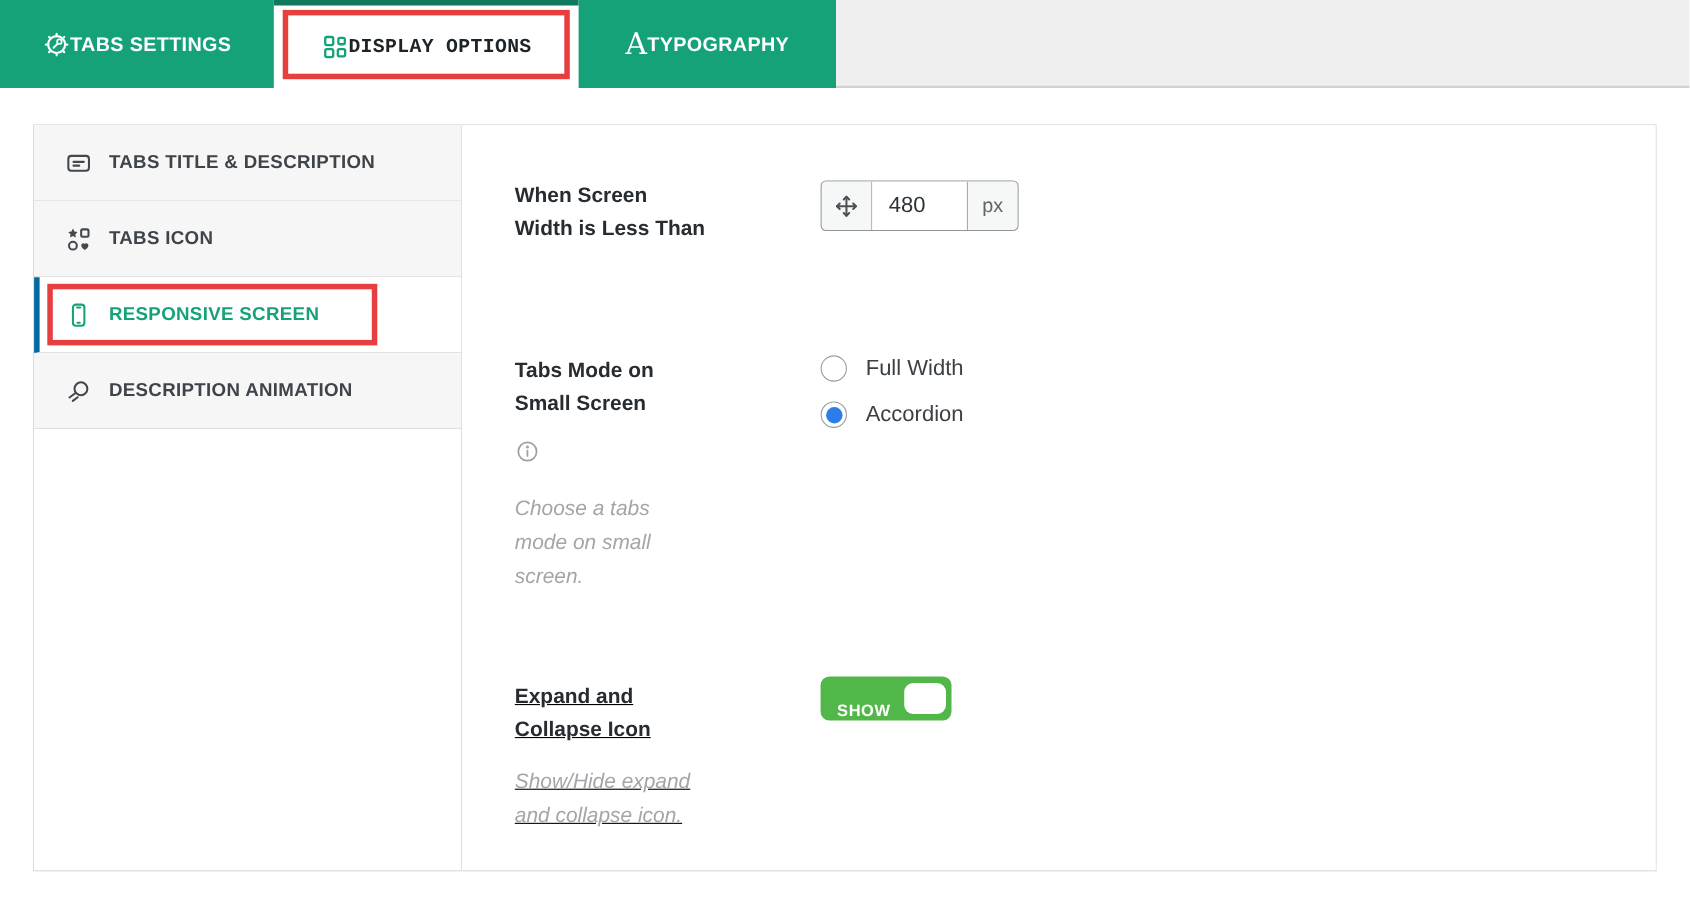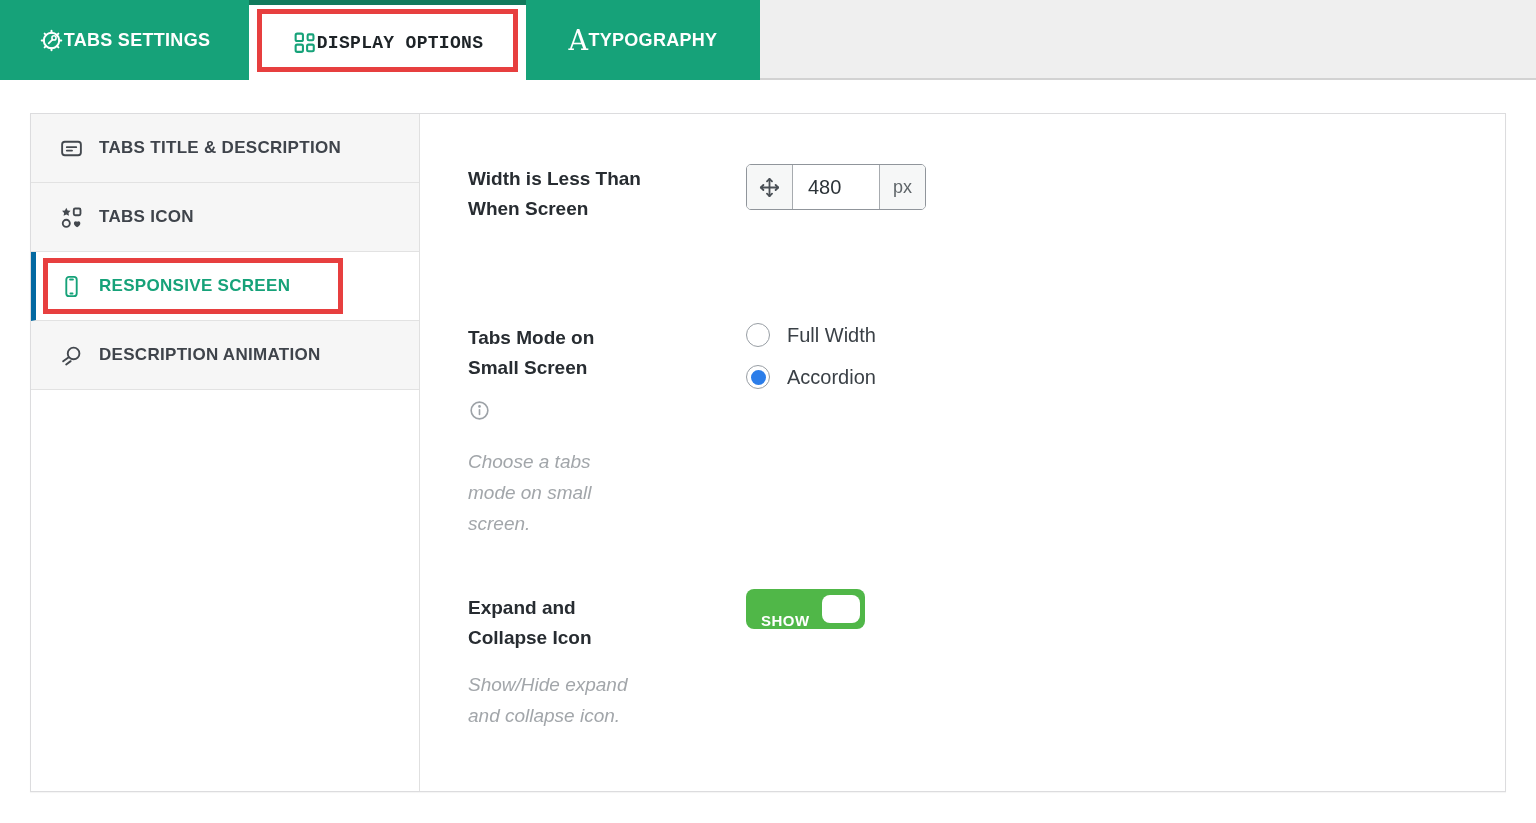--- a/index.html
+++ b/index.html
@@ -26,21 +26,21 @@
   .side-item .s-icon { color:#43484e; display:flex; align-items:center; }
   .side-item.active { background:#ffffff; border-left:5px solid #0369a1; padding-left:23px; color:#16A279; }
   .side-item.active .s-icon { color:#16A279; }
   .annot-side { position:absolute; left:7px; top:6px; width:300px; height:56px; border:5px solid #E73F3F; pointer-events:none; }
 
   
   .main { flex:1; position:relative; background:#fff; }
   .row { position:absolute; left:48px; }
   .row-1 { top:50px; }
   .row-2 { top:209px; }
-  .row-3 { top:479px; }
+  .row-3 { top:505px;text-decoration:underline; }
   .field-label { font-weight:700; font-size:19px; line-height:30px; color:#272c31; }
   .field-label span { display:block; }
   .control { position:absolute; left:278px; top:0; }
   .help { font-style:italic; font-size:19px; line-height:31px; color:#a2a6aa; }
   .row-2 .help { margin-top:20px; width:150px; }
   .row-3 .help { margin-top:16px; width:185px; }
   .info-wrap { margin-top:16px; color:#9da2a7; }
 
   
   .input-group { display:flex; align-items:stretch; height:46px; border:1.5px solid #90959b; border-radius:5px; overflow:hidden; background:#fff; }
@@ -145,22 +145,22 @@
         </svg>
       </span>
       <span>DESCRIPTION ANIMATION</span>
     </div>
   </div>
 
   <div class="main">
 
     <div class="row row-1">
       <div class="field-label">
+        <span>When Screen</span>
         <span>Width is Less Than</span>
-        <span>When Screen</span>
       </div>
       <div class="control">
         <div class="input-group">
           <div class="ig-handle">
             <svg width="23" height="23" viewBox="0 0 24 24" fill="none" stroke="currentColor" stroke-width="1.9" stroke-linecap="round" stroke-linejoin="round">
               <path d="M12 3v18M3 12h18"></path>
               <path d="M9.4 5.6L12 3l2.6 2.6M9.4 18.4L12 21l2.6-2.6M5.6 9.4L3 12l2.6 2.6M18.4 9.4L21 12l-2.6 2.6"></path>
             </svg>
           </div>
           <input class="ig-input" type="text" value="480" style="">

